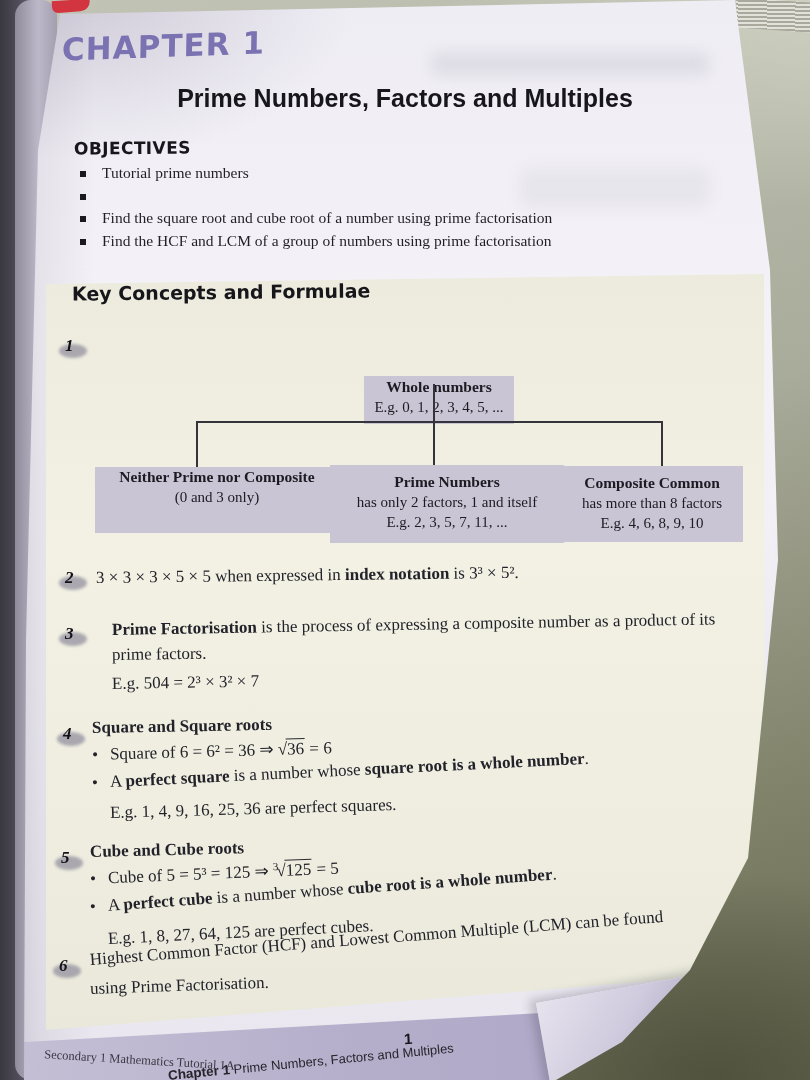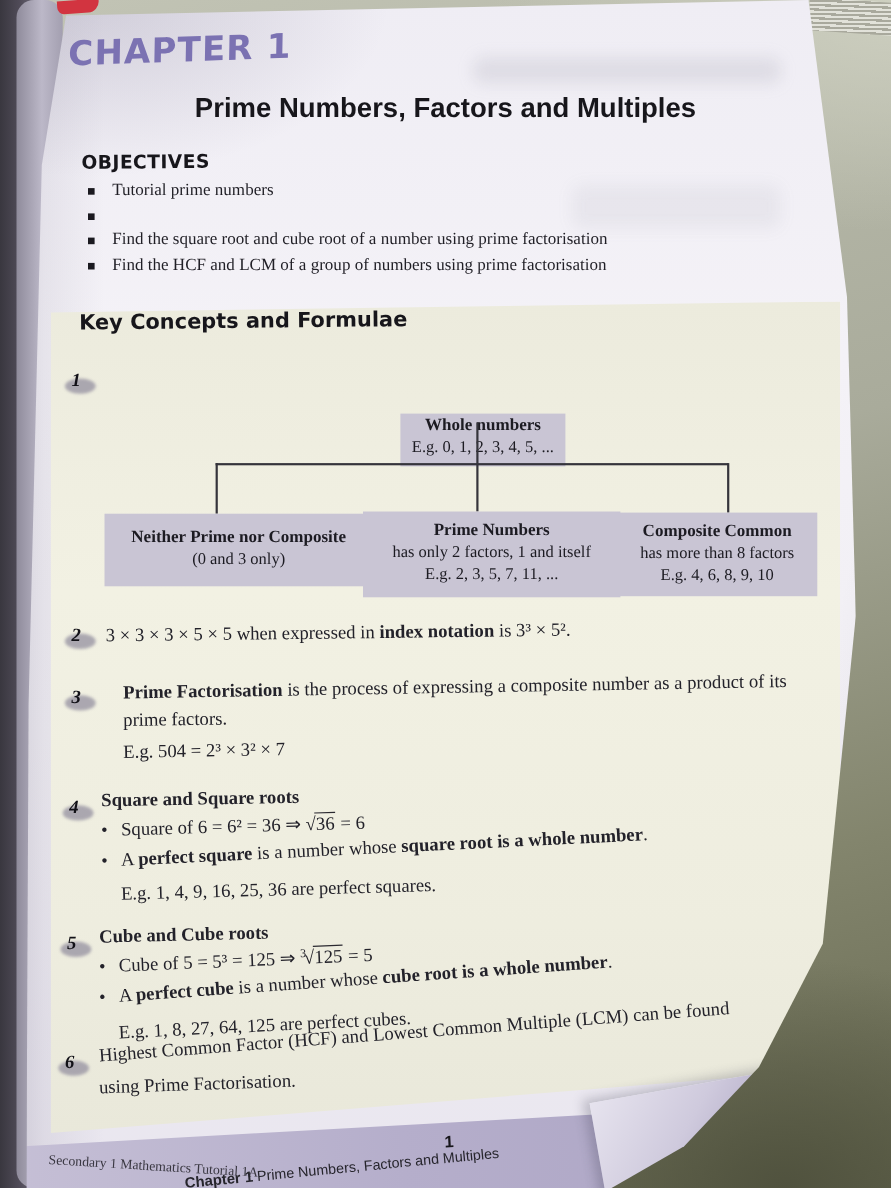--- a/index.html
+++ b/index.html
@@ -138,21 +138,21 @@
     </div>
     <div class="abs dgm-box" style="left:364px;top:336px;width:150px;height:48px;padding-top:1px;margin-top:40px;">
       <b>Whole numbers</b><br>
       <span>E.g. 0, 1, 2, 3, 4, 5, ...</span>
     </div>
     <div class="abs dline" style="left:433px;top:384px;width:1.5px;height:37px;"></div>
     <div class="abs dline" style="left:196px;top:421px;width:466px;height:1.5px;"></div>
     <div class="abs dline" style="left:196px;top:421px;width:1.5px;height:46px;"></div>
     <div class="abs dline" style="left:433px;top:421px;width:1.5px;height:44px;"></div>
     <div class="abs dline" style="left:661px;top:421px;width:1.5px;height:45px;"></div>
-    <div class="abs dgm-box" style="left:95px;top:467px;width:244px;height:66px;padding-top:12px;">
+    <div class="abs dgm-box" style="left:95px;top:467px;width:244px;height:66px;">
       <b>Neither Prime nor Composite</b><br>
       <span>(0 and 3 only)</span>
     </div>
     <div class="abs dgm-box" style="left:330px;top:465px;width:234px;height:78px;padding-top:7px;">
       <b>Prime Numbers</b><br>
       <span>has only 2 factors, 1 and itself</span><br>
       <span>E.g. 2, 3, 5, 7, 11, ...</span>
     </div>
     <div class="abs dgm-box" style="left:561px;top:466px;width:182px;height:76px;padding-top:7px;">
       <b>Composite Common</b><br>

